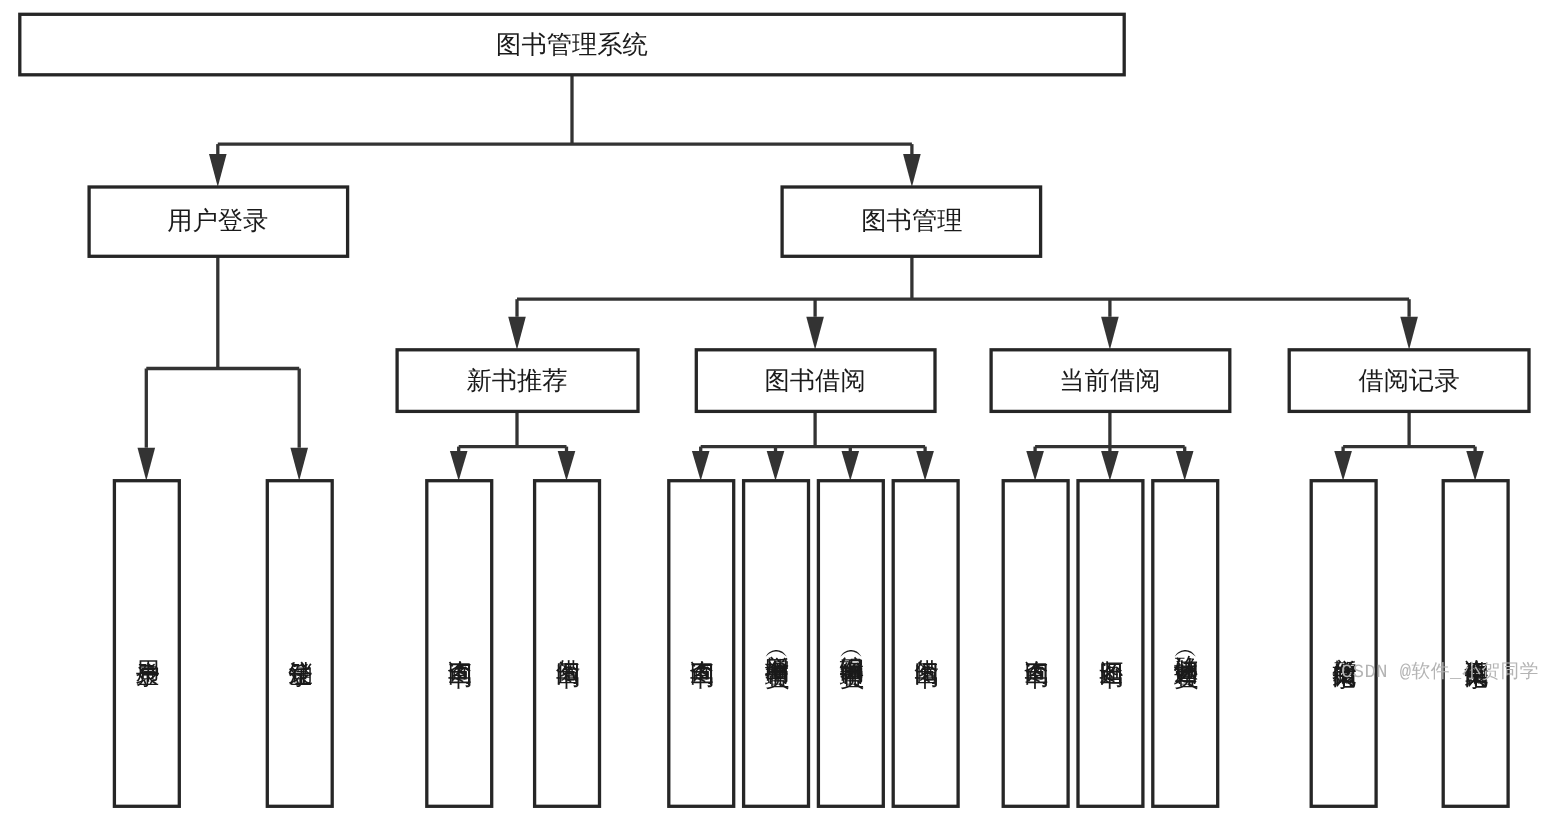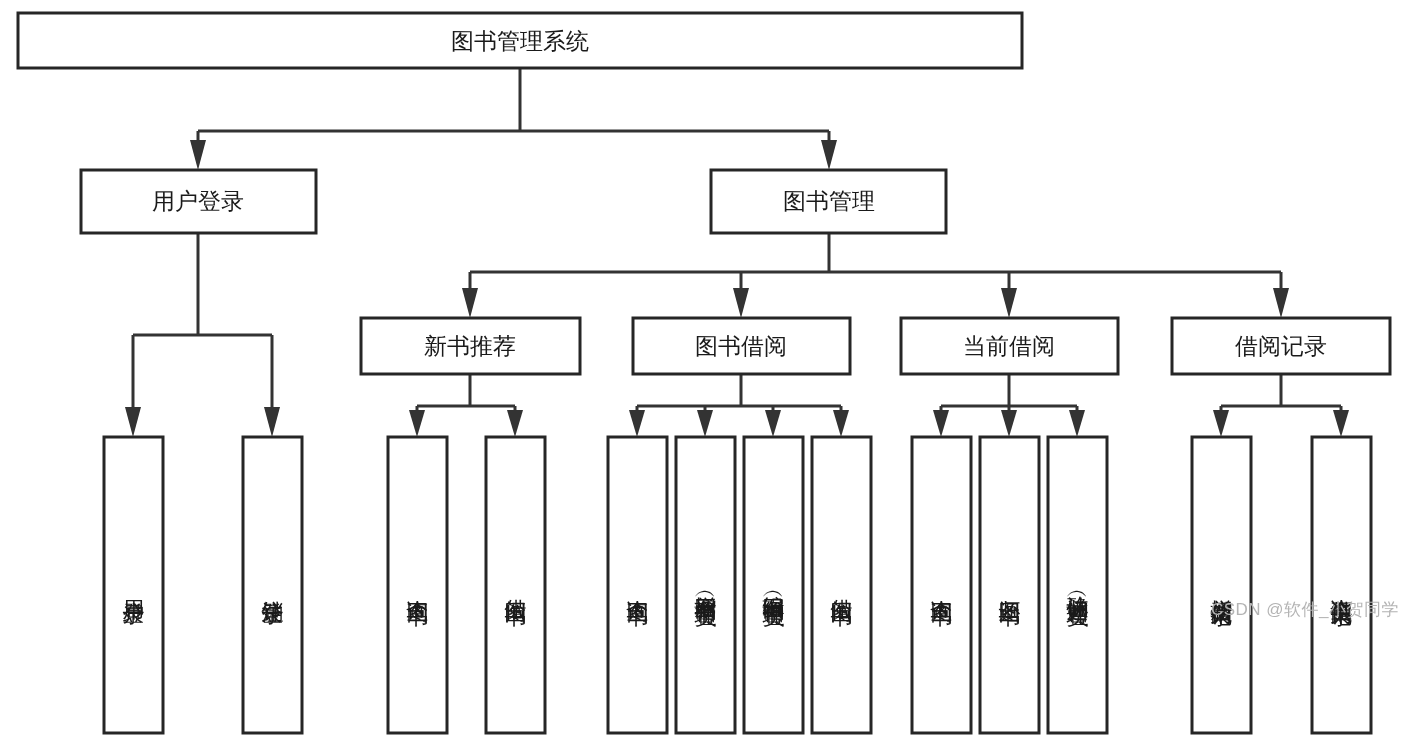--- a/index.html
+++ b/index.html
@@ -67,21 +67,21 @@
     font-size: 22px;
     line-height: 1.08;
     letter-spacing: 1.5px;
     color: #1a1a1a;
     white-space: nowrap;
   }
   .watermark {
     position: absolute;
     right: 6px;
     bottom: 4px;
-    font-family: Liberation Sans, sans-serif;
+    font-family: Liberation Mono, monospace;
     font-size: 17px;
     color: #b4b4b4;
     white-space: nowrap;
     letter-spacing: 0.5px;
     margin-top: 24px;
   }
 </style>
 </head>
 <body>
 

